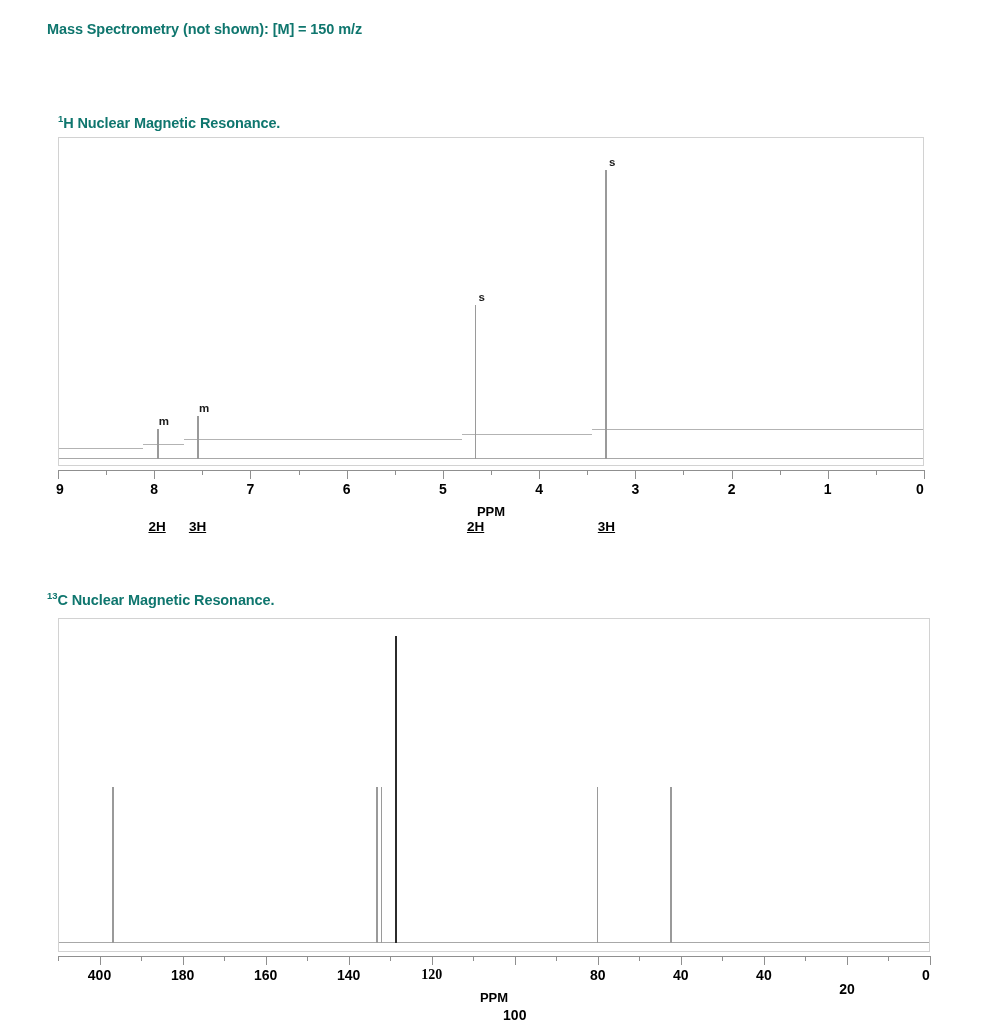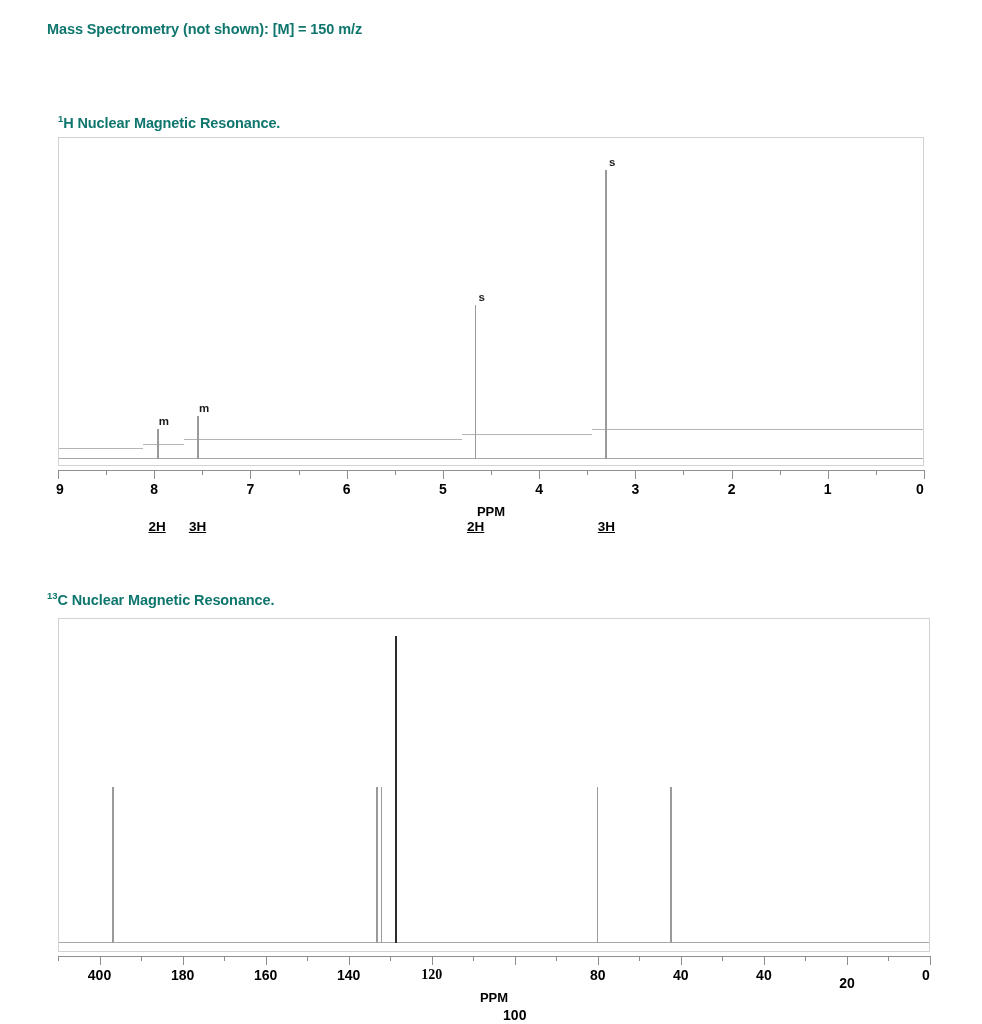--- a/index.html
+++ b/index.html
@@ -227,18 +227,18 @@
   <div id="c-axis-labels" style="position:absolute; left:58px; top:967px; width:872px; height:22px;">
       <div class="ticklabel" style="left: 41.5238px; top: 0px;">400</div>
       <div class="ticklabel" style="left: 124.571px; top: 0px;">180</div>
       <div class="ticklabel" style="left: 207.619px; top: 0px;">160</div>
       <div class="ticklabel" style="left: 290.667px; top: 0px;">140</div>
       <div class="ticklabel" style="left: 373.714px; top: 0px; font-family: Liberation Serif, serif;">120</div>
       <div class="ticklabel" style="left: 456.762px; top: 0px; margin-top: 40px;">100</div>
       <div class="ticklabel" style="left: 539.81px; top: 0px;">80</div>
       <div class="ticklabel" style="left: 622.857px; top: 0px;">40</div>
       <div class="ticklabel" style="left: 705.905px; top: 0px;">40</div>
-      <div class="ticklabel" style="left: 788.952px; top: 8px;">20</div>
+      <div class="ticklabel" style="left: 788.952px; top: 14px;">20</div>
       <div class="ticklabel" style="left: 868px; top: 0px;">0</div>
     </div>
   <div class="axis-title" style="left:494px; top:990px;">PPM</div>
 
 </div>
 
 </body></html>

